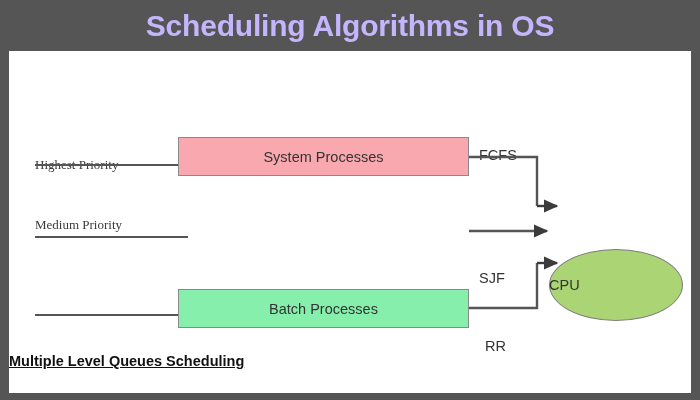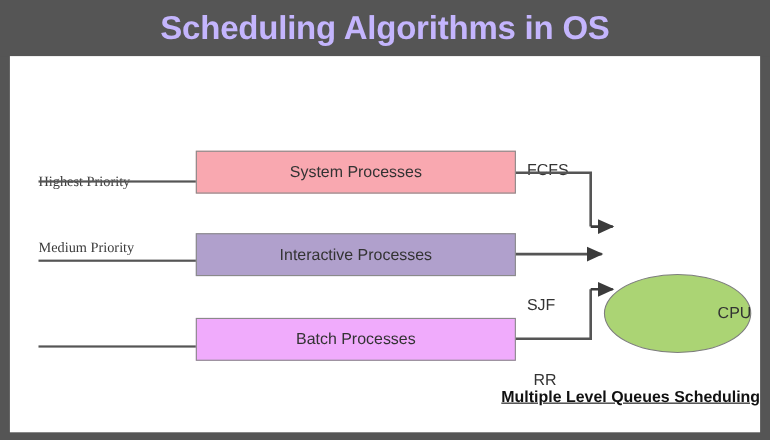--- a/index.html
+++ b/index.html
@@ -94,38 +94,38 @@
     box-sizing: border-box;
   }
   #cpu-ellipse-inner {
     position: absolute;
     left: 540px;
     top: 198px;
     width: 134px;
     height: 72px;
     display: flex;
     align-items: center;
-    justify-content: flex-end;
+    justify-content: flex-start;
     pointer-events: none;
     font-size: 14.5px;
     color: #333333;
   }
   #arrows-svg {
     position: absolute;
     left: 0;
     top: 0;
     width: 682px;
     height: 342px;
   }
   #caption {
     position: absolute;
     left: 0;
     top: 302px;
     width: 682px;
-    text-align: right;
+    text-align: left;
     font-size: 14.5px;
     font-weight: bold;
     color: #111111;
     text-decoration: underline;
     font-family: "Liberation Sans", sans-serif;
   }
 </style>
 </head>
 <body>
 
@@ -142,25 +142,22 @@
 
     <div class="prio-label" style="left:26px; top:166px;">Medium Priority</div>
     <div class="prio-line" style="left:26px; top:185px; width:153px;"></div>
 
     <div class="prio-line" style="left:26px; top:263px; width:153px;"></div>
 
     <div class="queue-box" style="left:169px; top:86px; width:291px; height:39px; background:#F9A8B0;">
       <span>System Processes</span>
     </div>
 
-    <div class="queue-box" style="left:169px; top:161px; width:291px; height:39px; background:#B0A0CC;">
-      <span>Interactive Processes</span>
-    </div>
 
-    <div class="queue-box" style="left:169px; top:238px; width:291px; height:39px; background:#f0abfc;">
+    <div class="queue-box" style="left:169px; top:238px; width:291px; height:39px; background:#86efac;">
       <span>Batch Processes</span>
     </div>
 
     <div class="algo-label" style="left:470px; top:96px;">FCFS</div>
     <div class="algo-label" style="left:470px; top:190px;margin-top:29px;">SJF</div>
     <div class="algo-label" style="left:476px; top:240px;margin-top:47px;">RR</div>
 
     <svg id="arrows-svg" viewBox="0 0 682 342" xmlns="http://www.w3.org/2000/svg">
       <defs>
         <marker id="arrowhead" markerWidth="7" markerHeight="7" refX="5.6" refY="3" orient="auto" markerUnits="strokeWidth">

